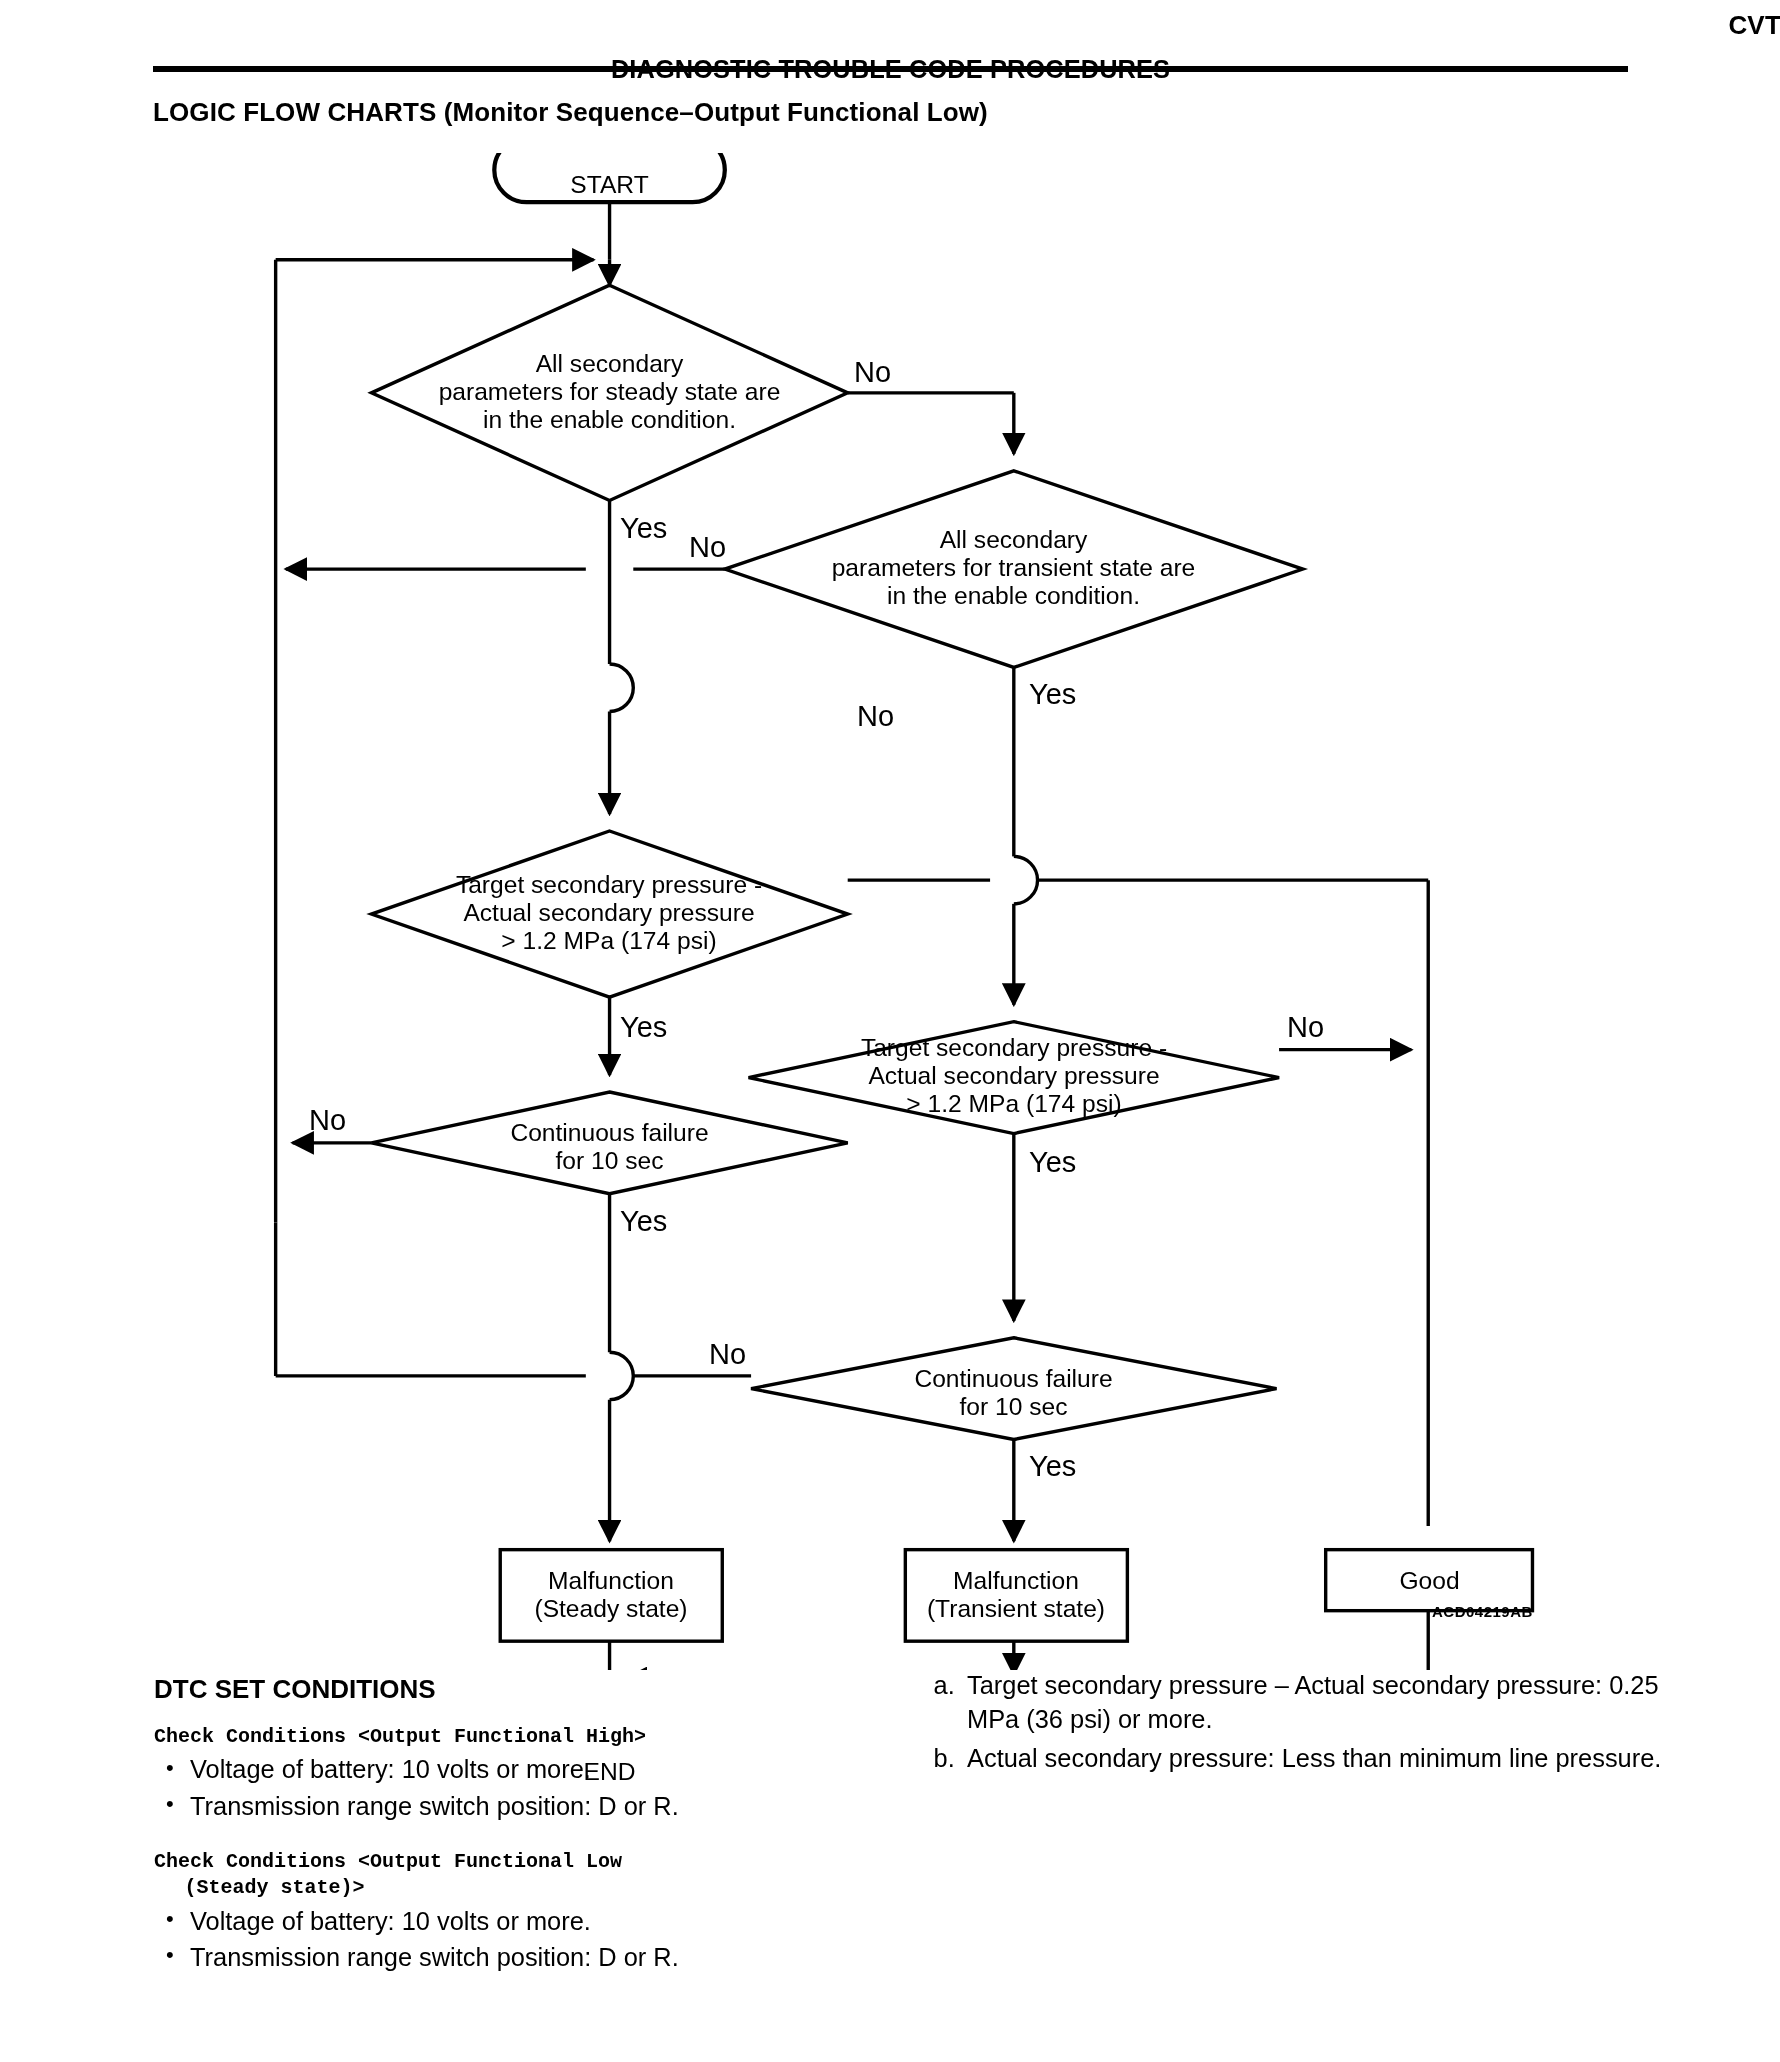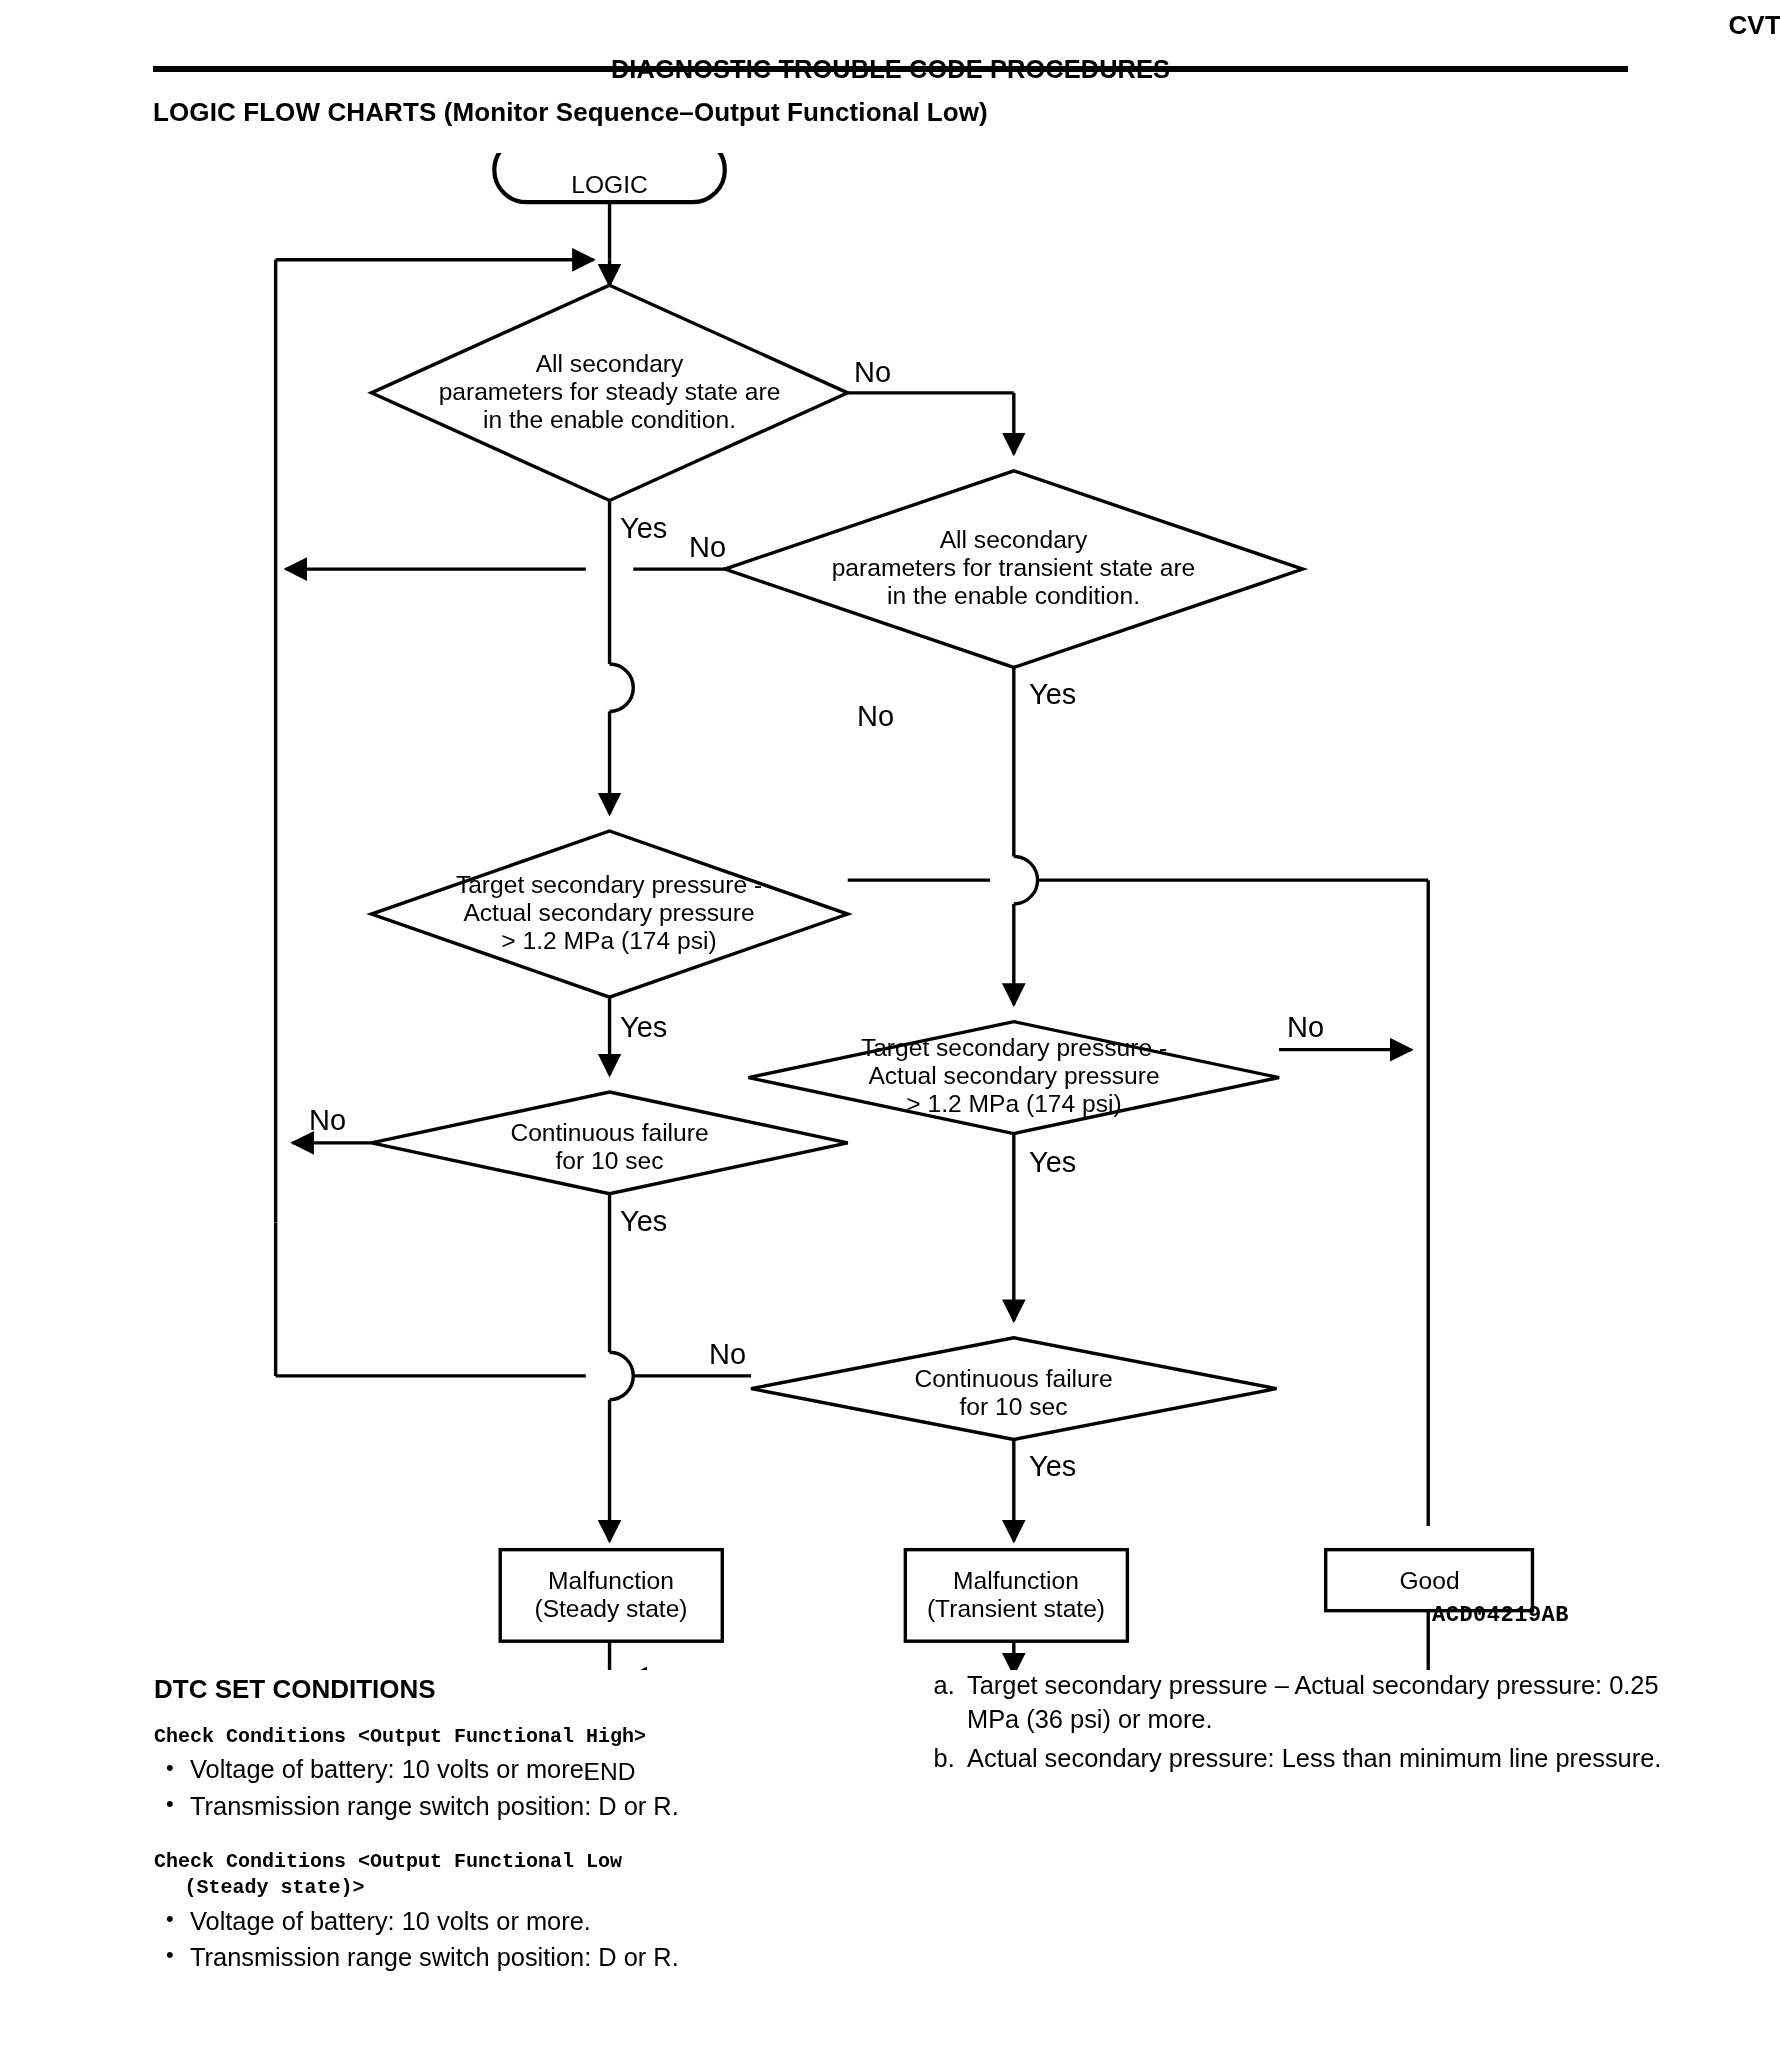--- a/index.html
+++ b/index.html
@@ -78,24 +78,23 @@
   }
   .branch-label {
     position: absolute;
     font-size: 29px;
     white-space: nowrap;
   }
   #figure-code {
     position: absolute;
     left: 1432px;
     top: 1450px;
-    font-size: 22px;
+    font-size: 15px;
     font-weight: bold;
     letter-spacing: 0.5px;
-    font-family: Liberation Mono, monospace;
   }
 
   
   #conditions {
     position: absolute;
     left: 0;
     top: 1674px;
     width: 1781px;
     height: 390px;
   }
@@ -250,21 +249,21 @@
       <line x1="719" y1="1756" x2="719" y2="1800"></line>
       <line x1="1196" y1="1756" x2="1196" y2="1795" marker-end="url(#arrow)"></line>
       <line x1="1685" y1="1720" x2="1685" y2="1800"></line>
       <line x1="1685" y1="1800" x2="738" y2="1800" marker-end="url(#arrow)"></line>
       <line x1="719" y1="1800" x2="719" y2="1855" marker-end="url(#arrow)"></line>
 
       <rect x="583" y="1872" width="272" height="76" rx="38" ry="38" stroke-width="5"></rect>
     </g>
   </svg>
 
-  <div class="node-label" style="left:494px; top:0px; width:231px; height:64px; line-height:64px;">LOGIC</div>
+  <div class="node-label" style="left:494px; top:0px; width:231px; height:64px; line-height:64px;">START</div>
 
   <div class="node-label" style="left:406px; top:197px; width:407px;">All secondary
 parameters for steady state are
 in the enable condition.</div>
 
   <div class="node-label" style="left:793px; top:373px; width:441px;">All secondary
 parameters for transient state are
 in the enable condition.</div>
 
   <div class="node-label" style="left:414px; top:718px; width:390px;">Target secondary pressure -

